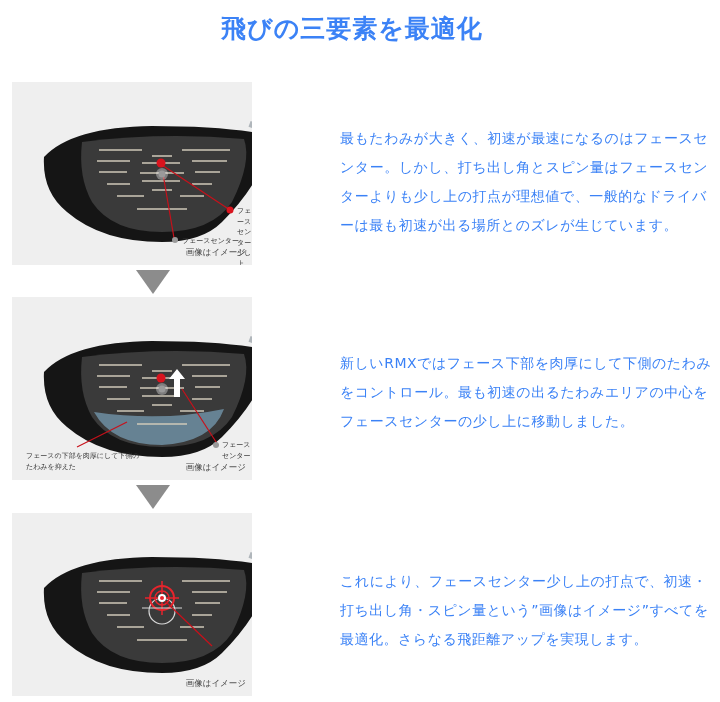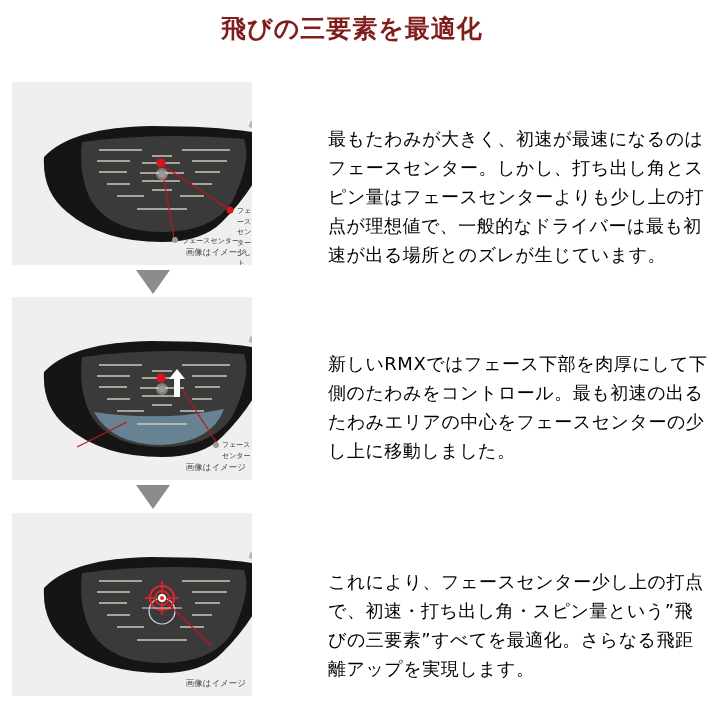--- a/index.html
+++ b/index.html
@@ -1,21 +1,21 @@
 <!DOCTYPE html>
 <html><head>
   <meta charset="utf-8">
   <style>
     * { box-sizing: border-box; margin: 0; padding: 0; }
     html, body { width: 720px; height: 702px; background: #ffffff; overflow: hidden; }
     body { font-family: "DejaVu Sans", "Liberation Sans", sans-serif; color: #333333; position: relative; }
 
     .page-title {
       position: absolute; left: 0; top: 12px; width: 704px; text-align: center;
-      font-size: 25px; font-weight: bold; color: #7f1d1d; letter-spacing: 1px;
+      font-size: 25px; font-weight: bold; color: #3b82f6; letter-spacing: 1px;
     }
 
     .panel {
       position: absolute; left: 12px; width: 240px; height: 183px;
       background: #efefef; overflow: hidden;
     }
     .panel svg { position: absolute; left: 0; top: 0; }
 
     .img-note {
       position: absolute; right: 6px; bottom: 6px;
@@ -25,22 +25,22 @@
       position: absolute; font-size: 7px; color: #333333; line-height: 1.5; white-space: pre-line;
     }
 
     .arrow-down {
       position: absolute; left: 136px; width: 0; height: 0;
       border-left: 17px solid transparent; border-right: 17px solid transparent;
       border-top: 24px solid #8c8c8c;
     }
 
     .desc {
-      position: absolute; left: 328px; width: 380px;
-      font-size: 18px; line-height: 29px; color: #000000; letter-spacing: 0.5px;
+      position: absolute; left: 340px; width: 380px;
+      font-size: 14px; line-height: 29px; color: #3b82f6; letter-spacing: 0.5px;
     }
   </style>
 </head>
 <body>
 
 <h1 class="page-title">飛びの三要素を最適化</h1>
 
 <div class="panel" style="top:82px;">
   <svg width="292" height="183" viewBox="0 0 292 183">
     <defs>
@@ -123,20 +123,22 @@
       <polygon points="165,72 157,82 162,82 162,100 168,100 168,82 173,82"></polygon>
     </g>
     <line x1="170" y1="92" x2="206" y2="148" stroke="#c8101a" stroke-width="1.2"></line>
     <line x1="115" y1="125" x2="65" y2="150" stroke="#c8101a" stroke-width="1.2"></line>
     <circle cx="150" cy="92" r="6" fill="#ffffff" opacity="0.35"></circle>
     <circle cx="150" cy="92" r="3.5" fill="#9a9a9a"></circle>
     <circle cx="149" cy="81" r="4.5" fill="#d9141e"></circle>
     <circle cx="204" cy="148" r="3" fill="#9a9a9a"></circle>
   </svg>
   <div class="callout" style="left:210px; top:143px;">フェースセンター</div>
+  <div class="callout" style="left:14px; top:154px;">フェースの下部を肉厚にして下側の
+たわみを抑えた</div>
   <div class="img-note">画像はイメージ</div>
 </div>
 <p class="desc" style="top:349px;">新しいRMXではフェース下部を肉厚にして下側のたわみをコントロール。最も初速の出るたわみエリアの中心をフェースセンターの少し上に移動しました。</p>
 
 <div class="arrow-down" style="top:485px;"></div>
 
 <div class="panel" style="top:513px;">
   <svg width="292" height="183" viewBox="0 0 292 183">
     <defs>
       <linearGradient id="shaft3" x1="0" y1="0" x2="1" y2="1">
@@ -168,13 +170,13 @@
       <line x1="150" y1="68" x2="150" y2="102" stroke="#e8242c" stroke-width="1.5"></line>
       <line x1="133" y1="85" x2="167" y2="85" stroke="#e8242c" stroke-width="1.5"></line>
       <line x1="130" y1="95" x2="170" y2="95" stroke="#d9d9d9" stroke-width="1"></line>
       <circle cx="150" cy="85" r="4" fill="#ffffff"></circle>
       <circle cx="150" cy="85" r="2" fill="#e8242c"></circle>
     </g>
     <line x1="153" y1="88" x2="200" y2="133" stroke="#c8101a" stroke-width="1.2"></line>
   </svg>
   <div class="img-note">画像はイメージ</div>
 </div>
-<p class="desc" style="top:567px;">これにより、フェースセンター少し上の打点で、初速・打ち出し角・スピン量という”飛びの三要素”すべてを最適化。さらなる飛距離アップを実現します。</p>
+<p class="desc" style="top:567px;">これにより、フェースセンター少し上の打点で、初速・打ち出し角・スピン量という”画像はイメージ”すべてを最適化。さらなる飛距離アップを実現します。</p>
 
 </body></html>

